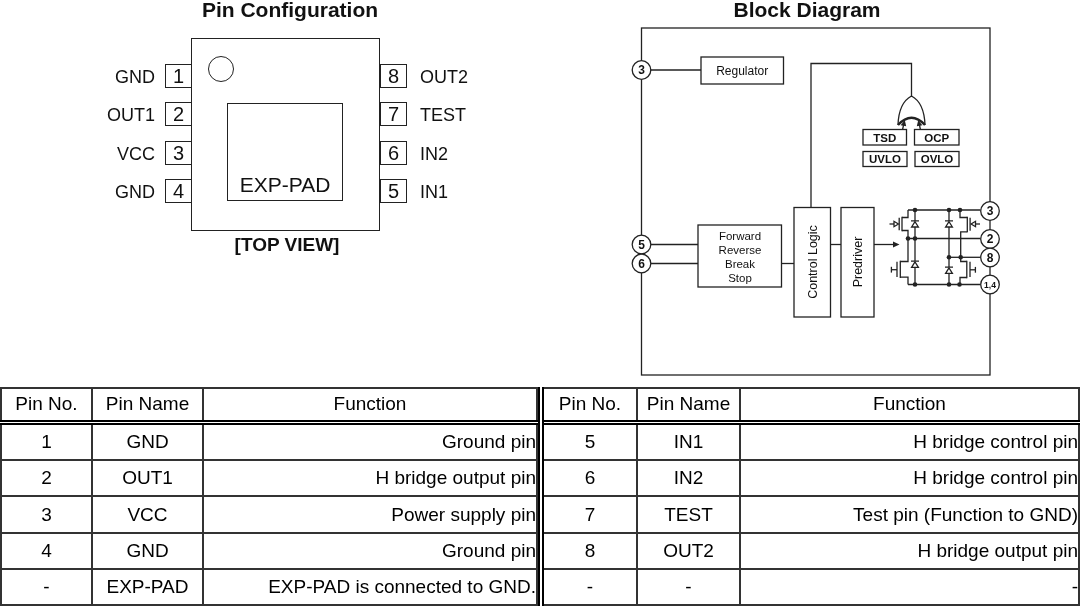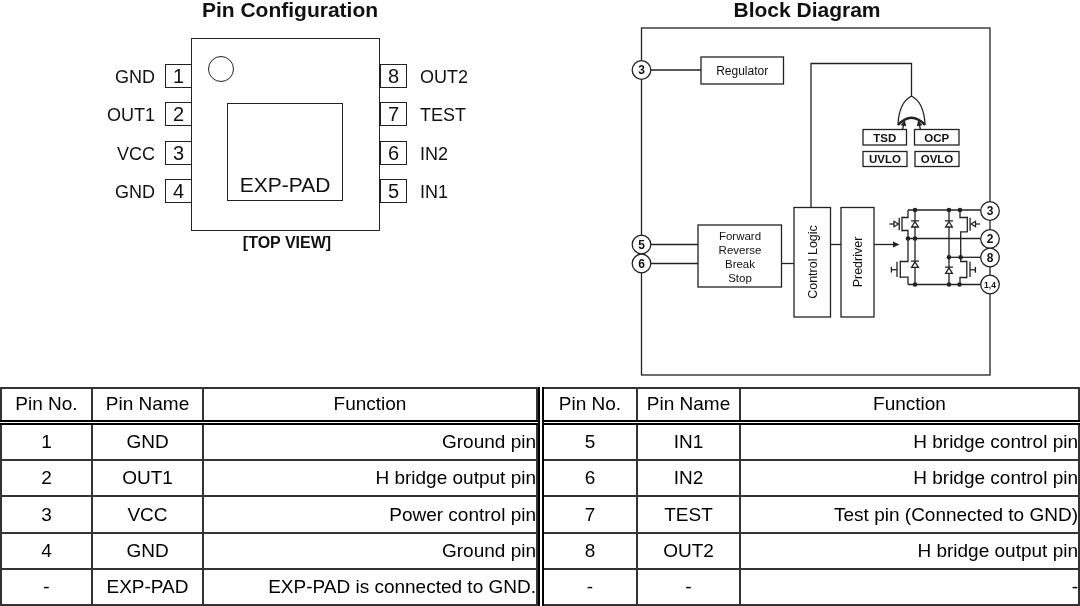--- a/index.html
+++ b/index.html
@@ -51,21 +51,21 @@
 <div class="lbl" style="left:56px;top:105px;width:99px;text-align:right;">OUT1</div>
 <div class="lbl" style="left:56px;top:144px;width:99px;text-align:right;">VCC</div>
 <div class="lbl" style="left:56px;top:182px;width:99px;text-align:right;">GND</div>
 
 <div class="lbl" style="left:420px;top:67px;width:100px;">OUT2</div>
 <div class="lbl" style="left:420px;top:105px;width:100px;">TEST</div>
 <div class="lbl" style="left:420px;top:144px;width:100px;">IN2</div>
 <div class="lbl" style="left:420px;top:182px;width:100px;">IN1</div>
 
 <div class="abs" style="left:187px;top:234px;width:200px;text-align:center;
-     font-size:16px;font-weight:bold;">[TOP VIEW]</div>
+     font-size:19px;font-weight:bold;">[TOP VIEW]</div>
 
 <svg class="abs" style="left:0;top:0;" width="1080" height="606" viewBox="0 0 1080 606" fill="none" stroke="#222" stroke-width="1.3">
 
   <rect x="641.5" y="28" width="348.5" height="347"></rect>
 
   <rect x="701" y="57" width="82.5" height="27"></rect>
   <line x1="650.5" y1="70" x2="701" y2="70"></line>
 
   <rect x="698" y="225" width="83.5" height="62"></rect>
   <line x1="650.5" y1="244.5" x2="698" y2="244.5"></line>
@@ -198,21 +198,21 @@
         <td class="fn">Ground pin</td>
       </tr>
   <tr style="height:36px;">
         <td class="c">2</td>
         <td class="c">OUT1</td>
         <td class="fn">H bridge output pin</td>
       </tr>
   <tr style="height:36px;">
         <td class="c">3</td>
         <td class="c">VCC</td>
-        <td class="fn">Power control pin</td>
+        <td class="fn">Power supply pin</td>
       </tr>
   <tr style="height:36px;">
         <td class="c">4</td>
         <td class="c">GND</td>
         <td class="fn">Ground pin</td>
       </tr>
   <tr style="height:36px;">
         <td class="c">-</td>
         <td class="c">EXP-PAD</td>
         <td class="fn">EXP-PAD is connected to GND.</td>
@@ -238,21 +238,21 @@
         <td class="fn">H bridge control pin</td>
       </tr>
   <tr style="height:36px;">
         <td class="c">6</td>
         <td class="c">IN2</td>
         <td class="fn">H bridge control pin</td>
       </tr>
   <tr style="height:36px;">
         <td class="c">7</td>
         <td class="c">TEST</td>
-        <td class="fn">Test pin (Connected to GND)</td>
+        <td class="fn">Test pin (Function to GND)</td>
       </tr>
   <tr style="height:36px;">
         <td class="c">8</td>
         <td class="c">OUT2</td>
         <td class="fn">H bridge output pin</td>
       </tr>
   <tr style="height:36px;">
         <td class="c">-</td>
         <td class="c">-</td>
         <td class="fn">-</td>

